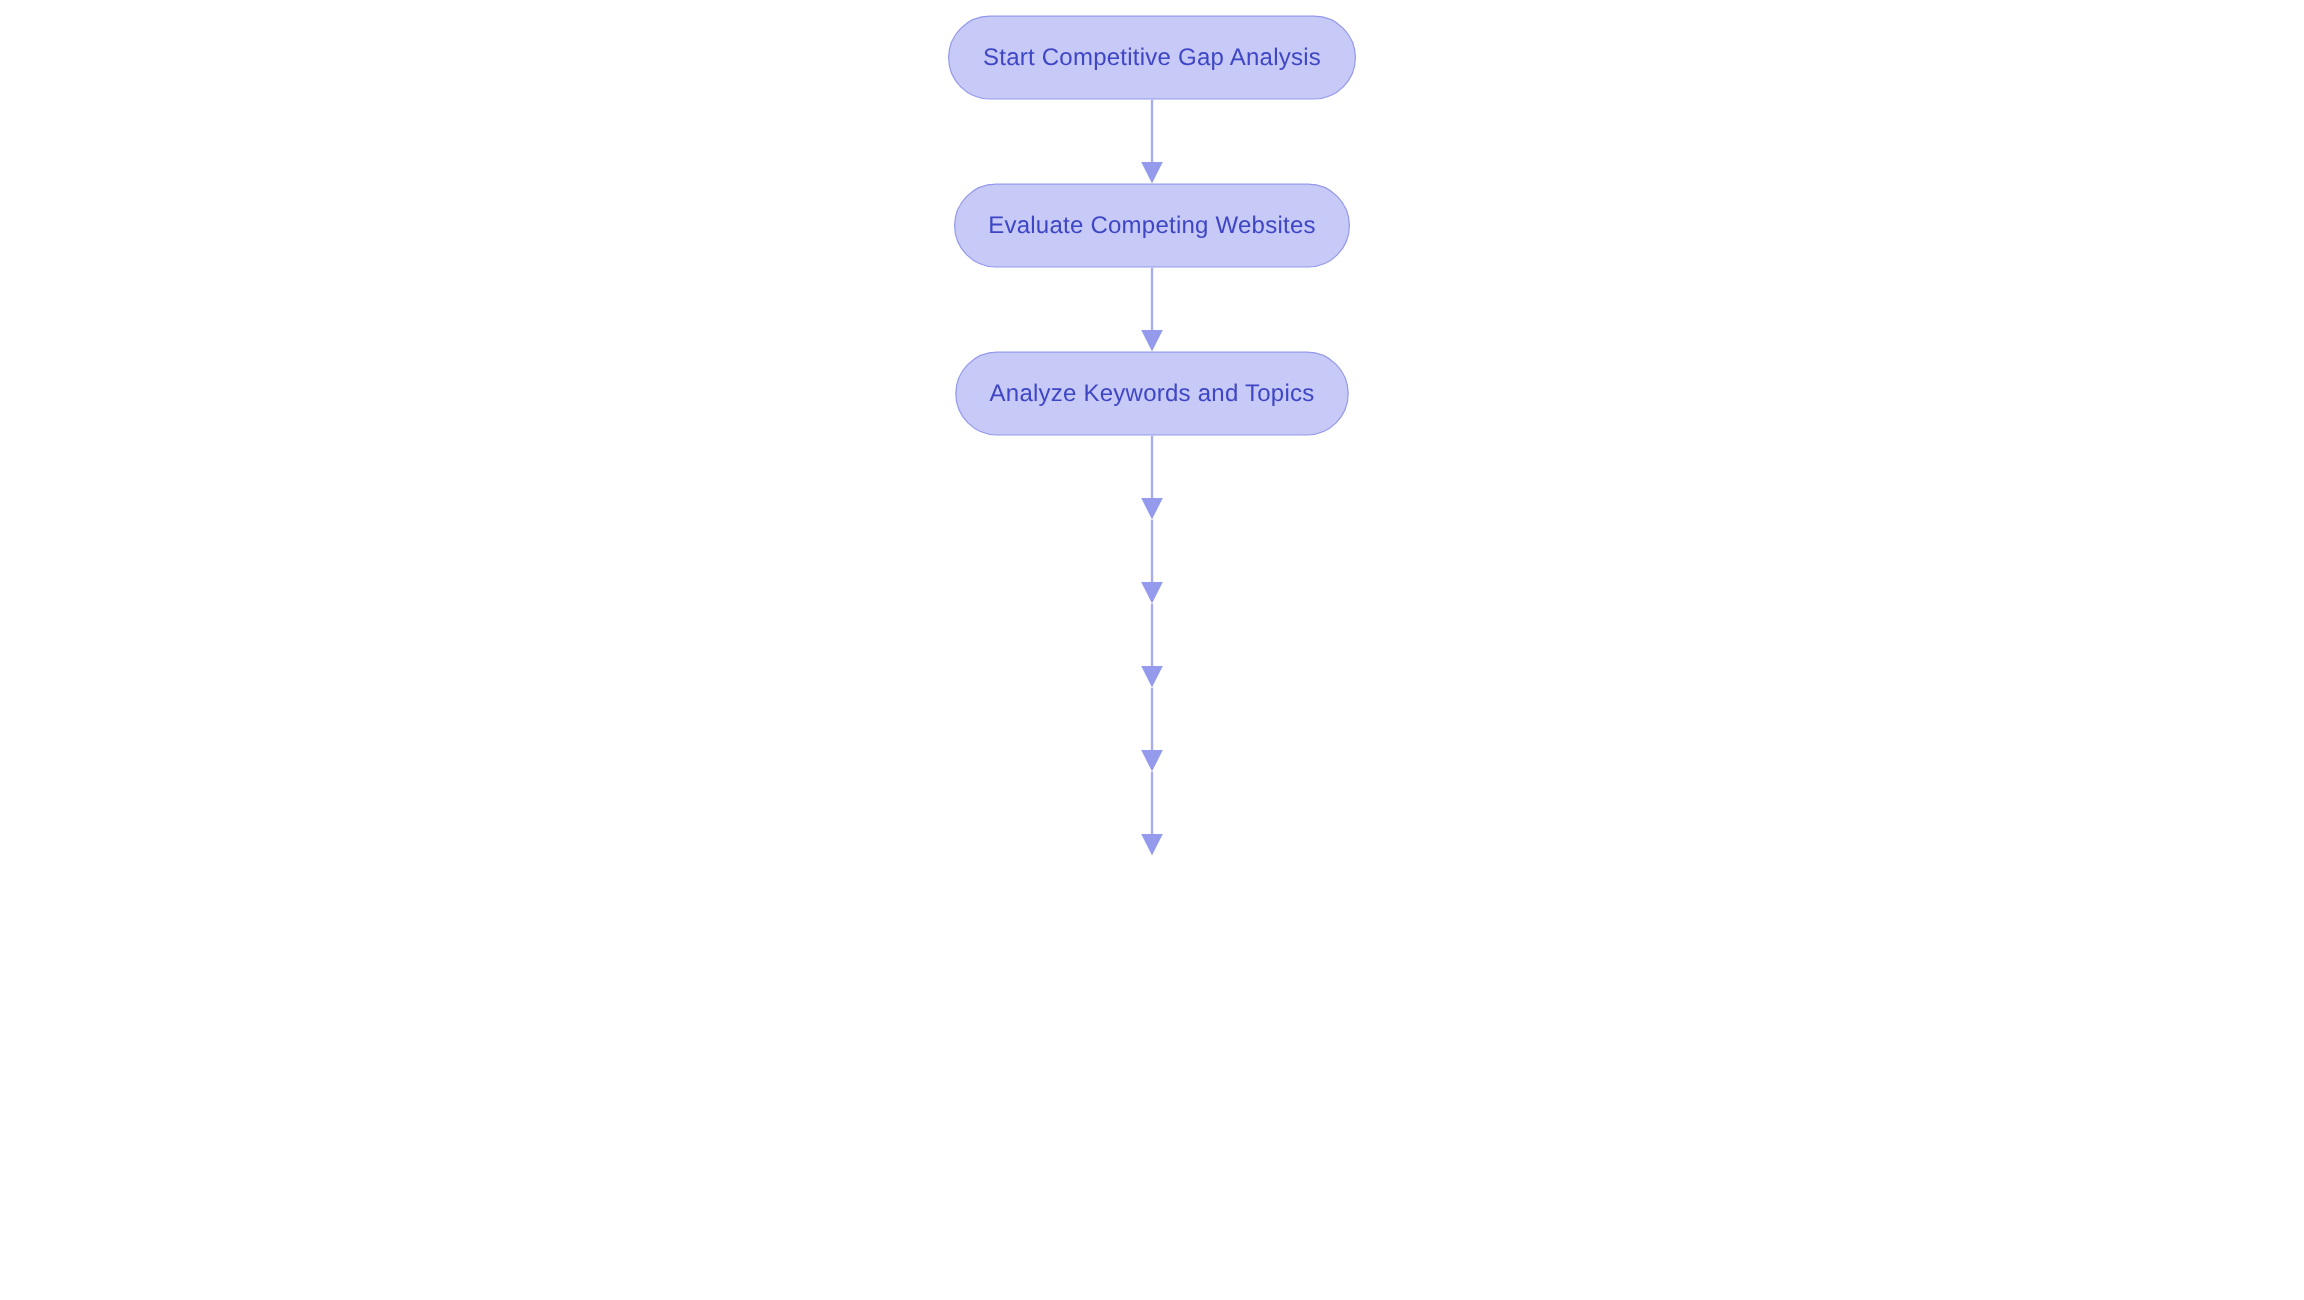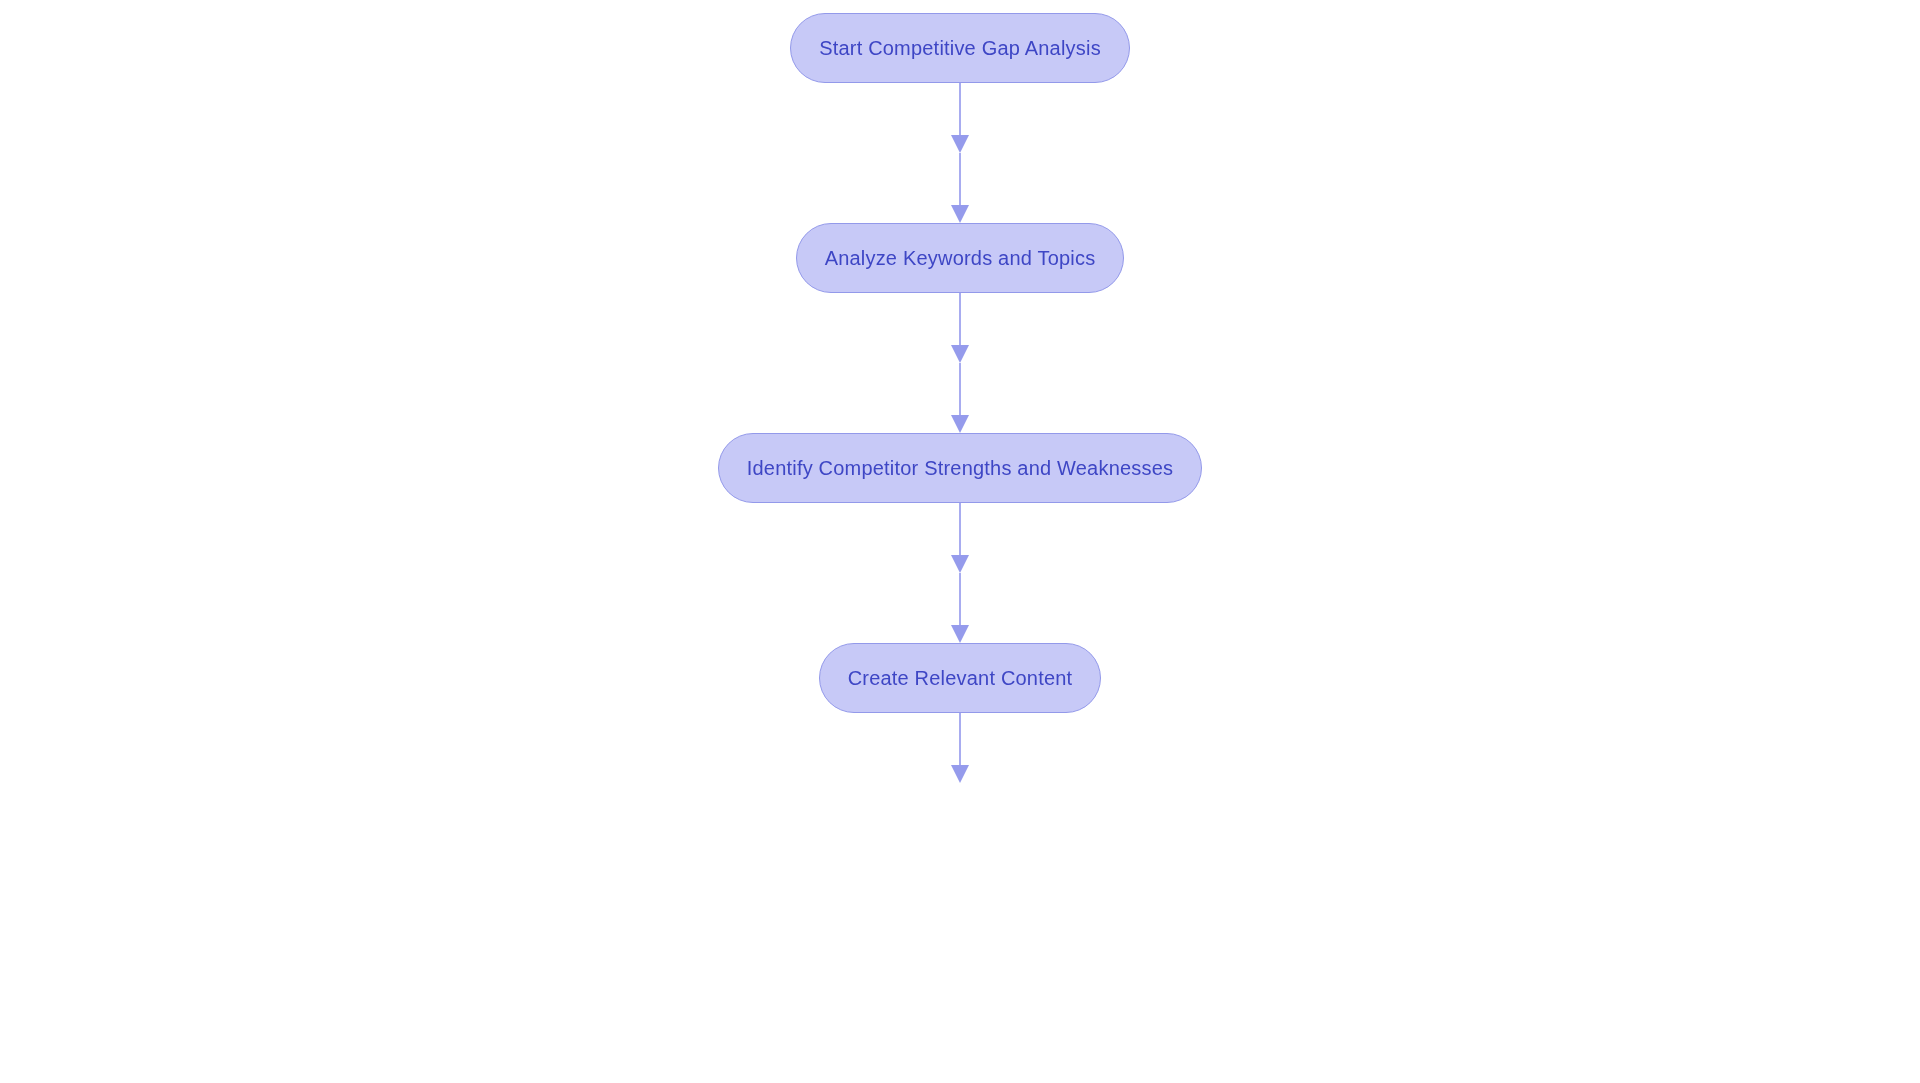--- a/index.html
+++ b/index.html
@@ -77,20 +77,23 @@
 
     <div class="node">
       <span>Start Competitive Gap Analysis</span>
     </div>
 
     <div class="connector">
       <div class="line"></div>
       <div class="head"></div>
     </div>
 
+    <div class="node">
+      <span>Evaluate Competing Websites</span>
+    </div>
 
     <div class="connector">
       <div class="line"></div>
       <div class="head"></div>
     </div>
 
     <div class="node">
       <span>Analyze Keywords and Topics</span>
     </div>
 
@@ -98,38 +101,32 @@
       <div class="line"></div>
       <div class="head"></div>
     </div>
 
 
     <div class="connector">
       <div class="line"></div>
       <div class="head"></div>
     </div>
 
-    <div class="node">
-      <span>Identify Competitor Strengths and Weaknesses</span>
-    </div>
 
     <div class="connector">
       <div class="line"></div>
       <div class="head"></div>
     </div>
 
 
     <div class="connector">
       <div class="line"></div>
       <div class="head"></div>
     </div>
 
-    <div class="node">
-      <span>Create Relevant Content</span>
-    </div>
 
     <div class="connector">
       <div class="line"></div>
       <div class="head"></div>
     </div>
 
 
   </div>
 </div>
 

